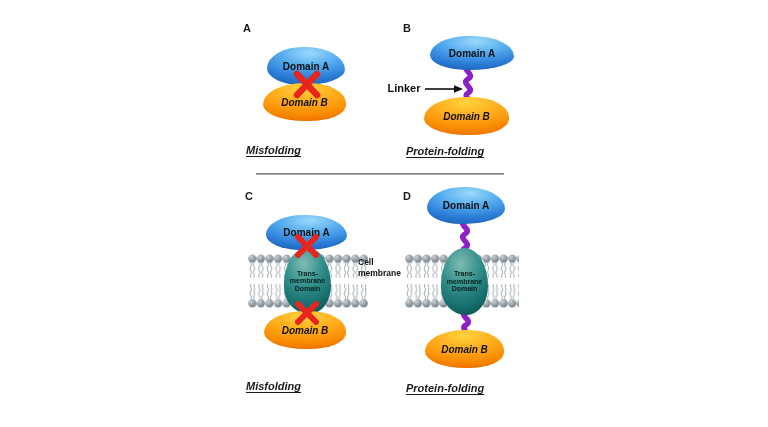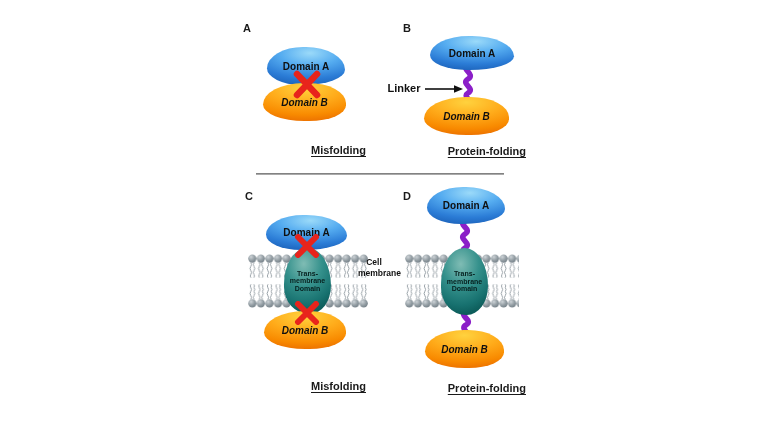--- a/index.html
+++ b/index.html
@@ -23,37 +23,37 @@
     border-radius:52% 48% 47% 53% / 60% 56% 44% 46%;
     font-style:italic;
   }
   .tm{
     position:absolute;display:flex;flex-direction:column;align-items:center;justify-content:center;
     background:radial-gradient(ellipse 85% 75% at 42% 24%, #7FBCB4 0%, #35918C 45%, #17716F 82%, #0D5D5B 100%);
     border-radius:50% 50% 46% 54% / 56% 58% 44% 42%;
     z-index:3;font-size:7px;line-height:7.6px;font-weight:bold;color:#06201f;text-align:center;
   }
   .caption{
-    position:absolute;width:120px;text-align:right;font-size:11px;font-weight:bold;color:#1a1a1a;
-    text-decoration:underline;text-underline-offset:2px;
+    position:absolute;width:120px;text-align:left;font-size:11px;font-weight:bold;color:#1a1a1a;
+    text-decoration:underline;text-underline-offset:2px;font-style:italic;
   }
   .membrane{position:absolute;z-index:1;}
   .linker-svg{position:absolute;z-index:2;}
   .cross-svg{position:absolute;z-index:6;}
   .divider{
     position:absolute;left:256px;top:173px;width:248px;height:2px;
     background:linear-gradient(#6e6e6e,#bdbdbd);
   }
   .linker-label{
     position:absolute;left:384px;top:82px;width:40px;text-align:center;
     font-size:11px;font-weight:bold;color:#111;
   }
   .arrow-svg{position:absolute;left:425px;top:84px;z-index:5;}
   .cellmem-label{
-    position:absolute;left:358px;top:257px;width:32px;text-align:center;
+    position:absolute;left:358px;top:257px;width:32px;text-align:left;
     font-size:8.5px;line-height:11px;font-weight:bold;color:#111;z-index:5;
   }
   .defs-holder{position:absolute;width:0;height:0;}
 </style>
 </head>
 <body>
 
 <div class="canvas">
 
   <svg class="defs-holder" aria-hidden="true">

